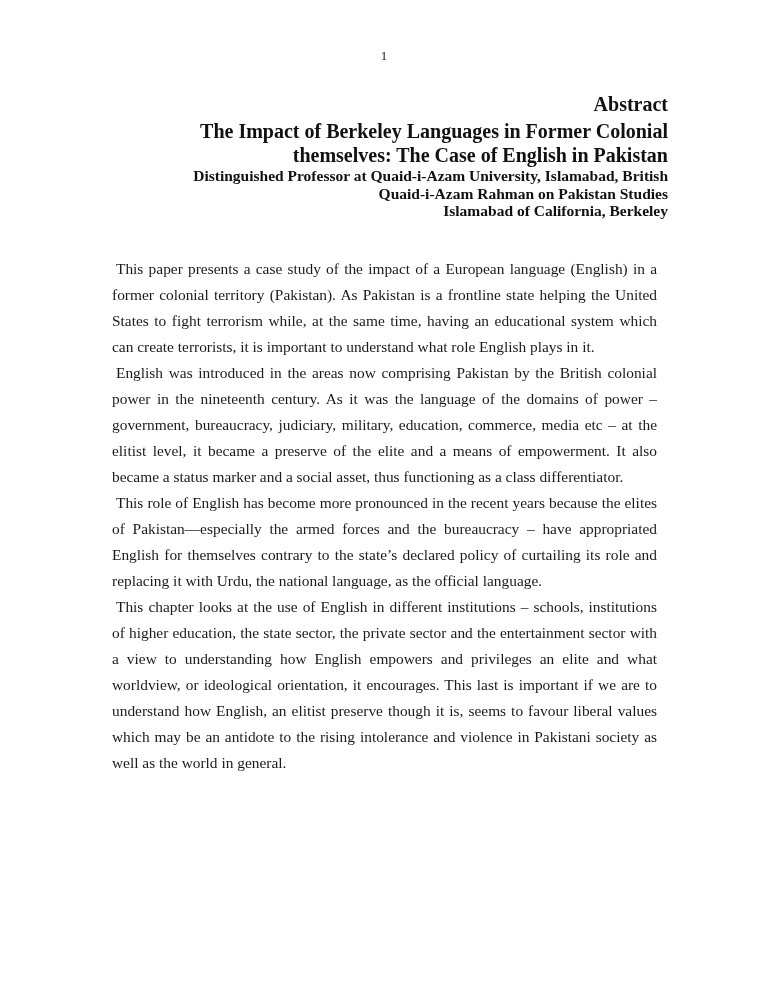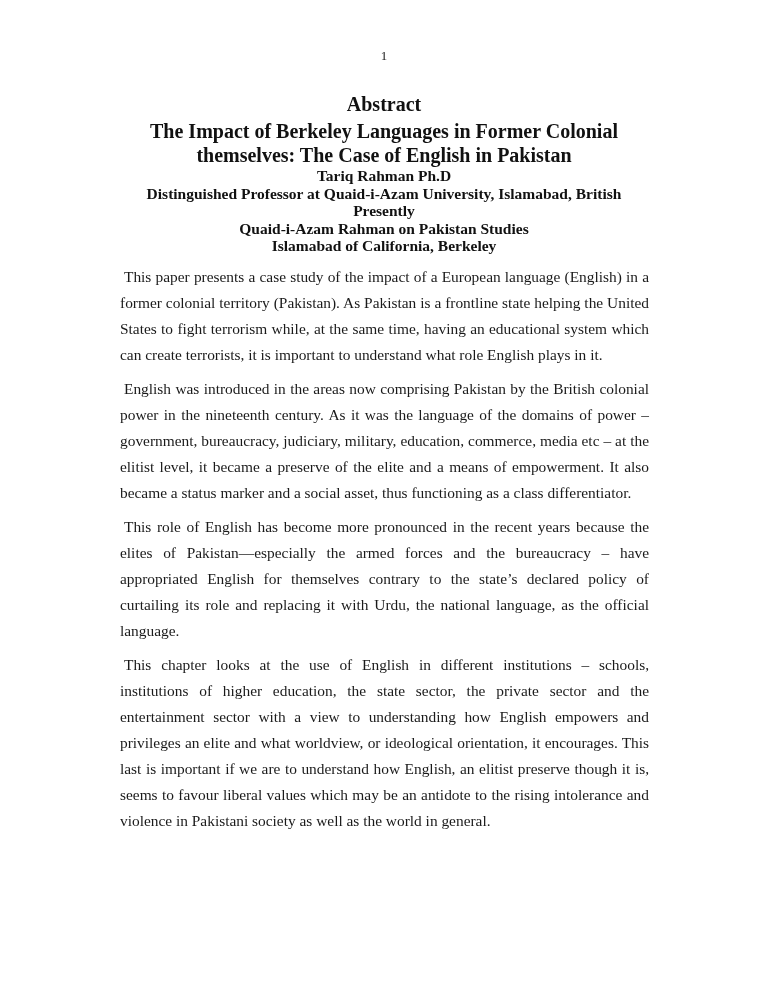--- a/index.html
+++ b/index.html
@@ -22,21 +22,21 @@
       width: 768px;
       text-align: center;
       font-size: 13px;
       color: #222;
     }
     .header-block {
       position: absolute;
       top: 91px;
       left: 100px;
       width: 568px;
-      text-align: center;
+      text-align: right;
       font-weight: bold;
     }
     .abstract-heading {
       font-size: 20px;
       line-height: 26px;
       margin: 0 0 2px 0;
     }
     .paper-title {
       font-size: 20px;
       line-height: 24px;
@@ -51,36 +51,34 @@
       position: absolute;
       top: 256px;
       left: 112px;
       width: 545px;
       font-size: 15.4px;
       line-height: 26px;
       text-align: justify;
       color: #1a1a1a;
     }
     .body-text p {
-      margin: 8px;
+      margin: 0;
       text-indent: 4px;
     }
   </style>
 </head>
 <body>
 
 <div class="page-number">1</div>
 
 <div class="header-block">
   <div class="abstract-heading">Abstract</div>
   <div class="paper-title">The Impact of Berkeley Languages in Former Colonial</div>
   <div class="paper-title">themselves: The Case of English in Pakistan</div>
-  <div class="meta-line">Tariq Rahman Ph.D</div>
   <div class="meta-line">Distinguished Professor at Quaid-i-Azam University, Islamabad, British</div>
-  <div class="meta-line">Presently</div>
   <div class="meta-line">Quaid-i-Azam Rahman on Pakistan Studies</div>
   <div class="meta-line">Islamabad of California, Berkeley</div>
 </div>
 
 <div class="body-text">
   <p>This paper presents a case study of  the impact of a European language (English) in a former colonial territory (Pakistan). As Pakistan is a frontline state helping the United States to fight terrorism while, at the same time, having an educational system which can create terrorists, it is important to understand what role English plays in it.</p>
   <p>English was introduced in the areas now comprising Pakistan by the British colonial power in the nineteenth century. As it was the language of the domains of power – government, bureaucracy, judiciary, military, education, commerce, media etc – at the elitist level, it became a preserve of the elite and a means of empowerment. It also became a status marker and a social asset, thus functioning as a class differentiator.</p>
   <p>This role of English has become more pronounced in the recent years because the elites of Pakistan—especially the armed forces and the bureaucracy – have appropriated English for themselves contrary to the state’s declared policy of curtailing its role and replacing it with Urdu, the national language, as the official language.</p>
   <p>This chapter looks at the use of English in different institutions – schools, institutions of higher education, the state sector, the private sector and the entertainment sector with a view to understanding how English empowers and privileges an elite and what worldview, or ideological orientation, it encourages. This last is important if we are to understand how English, an elitist preserve though it is, seems to favour liberal values which may be an antidote to the rising intolerance and violence in Pakistani society as well as the world in general.</p>
 </div>

